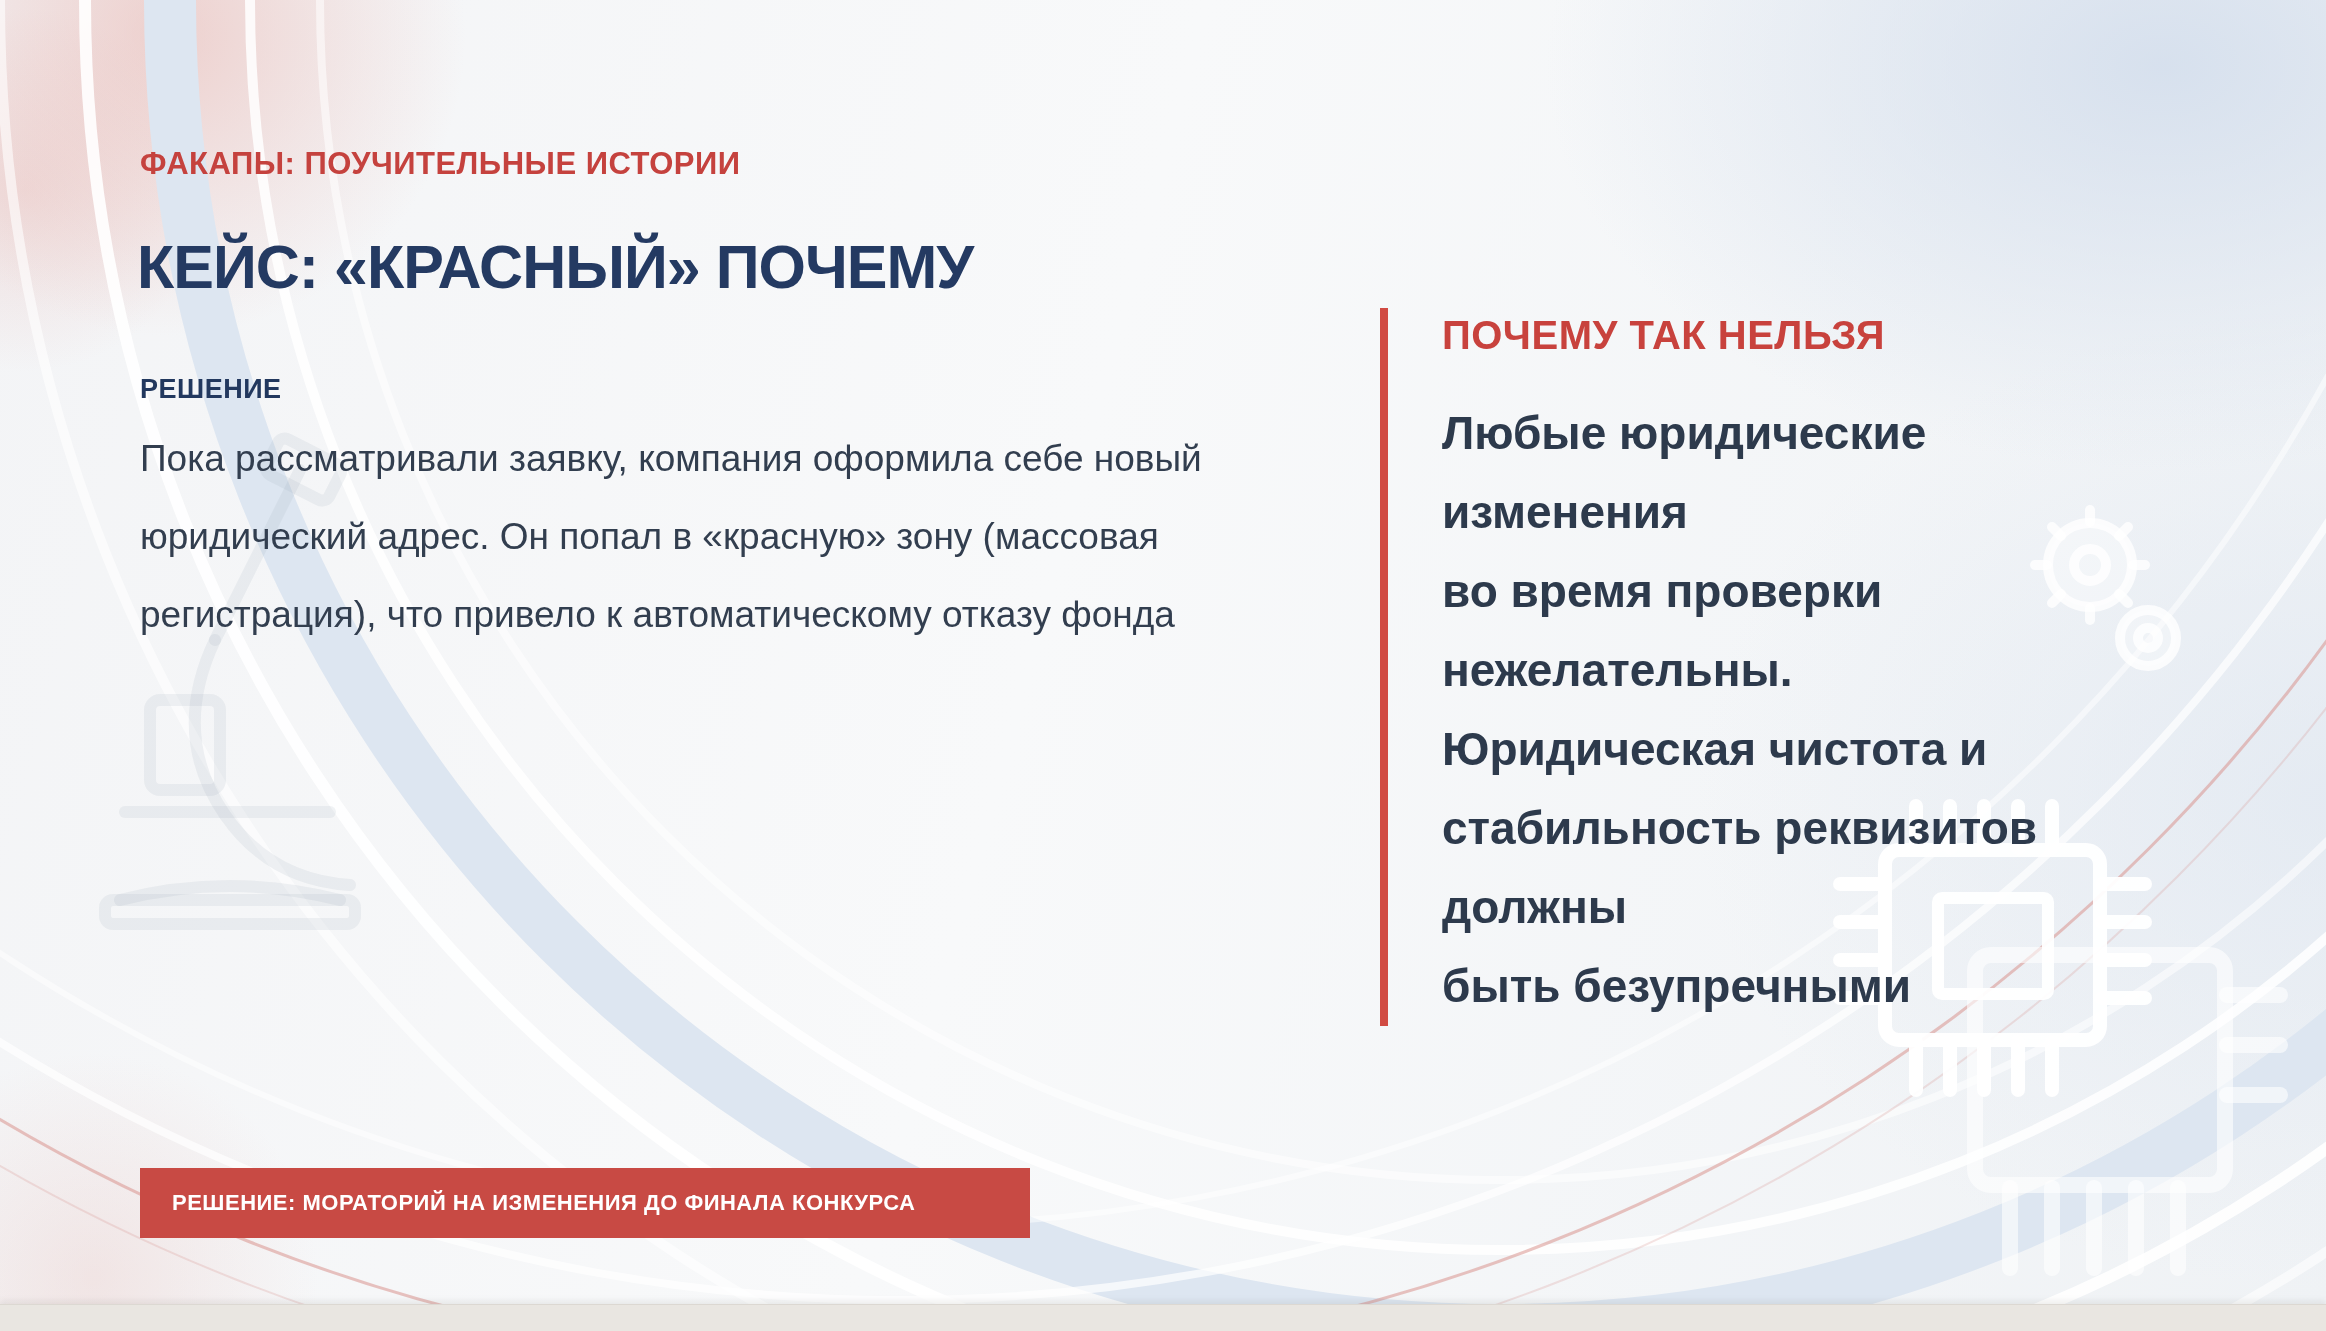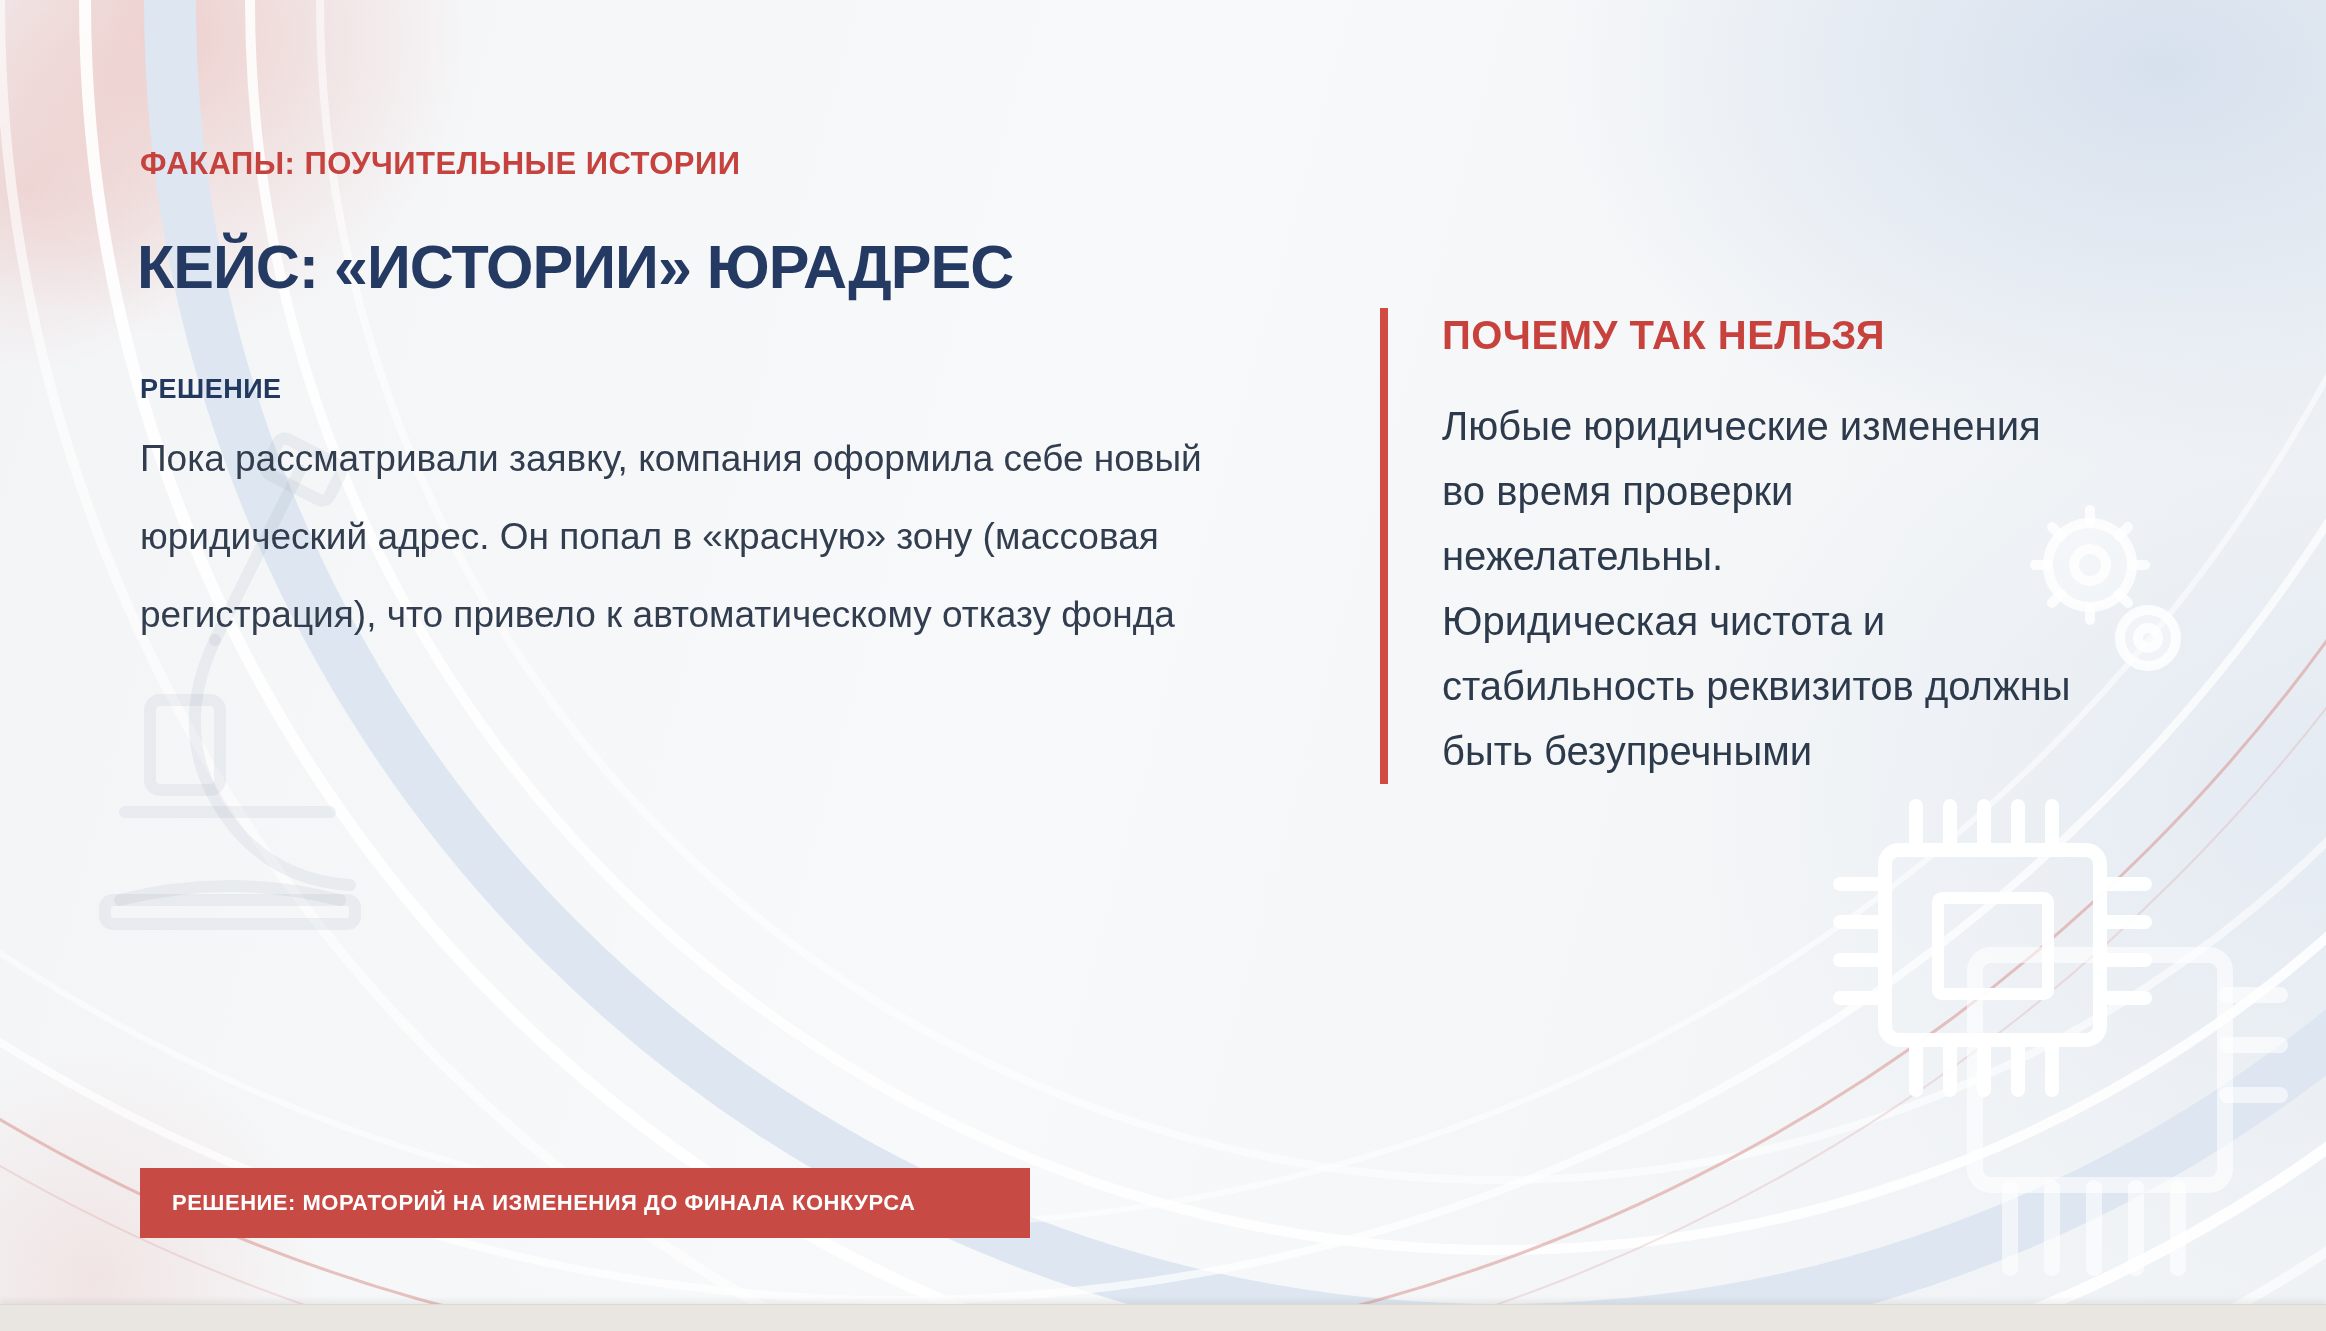--- a/index.html
+++ b/index.html
@@ -47,21 +47,21 @@
     min-height:416px;
   }
   .why-heading{
     font-size:40px;font-weight:bold;letter-spacing:0.5px;
     color:#c8423d;
     margin:4px 0 0 0;
     line-height:46px;
   }
   .why-text{
     margin:36px 0 0 0;
-    font-size:40px;font-weight:normal;line-height:65px;
+    font-size:46px;font-weight:bold;line-height:79px;
     color:#2d3a4c;
     white-space:pre-line;
   }
   .solution-banner{
     position:absolute;left:140px;top:1168px;
     width:890px;height:70px;
     background:#c84a44;
     display:flex;align-items:center;
     padding-left:32px;box-sizing:border-box;
   }
@@ -158,21 +158,21 @@
         <line x1="2128" y1="527" x2="2119" y2="536"></line>
           <line x1="2061" y1="594" x2="2052" y2="603"></line>
       </g>
       <circle cx="2148" cy="638" r="28" fill="rgba(255,255,255,0.3)"></circle>
       <circle cx="2148" cy="638" r="10"></circle>
     </g>
   </svg>
 
   <div class="kicker">ФАКАПЫ: ПОУЧИТЕЛЬНЫЕ ИСТОРИИ</div>
 
-  <h1 class="title" style="margin:0">КЕЙС: «ИСТОРИИ» ЮРАДРЕС</h1>
+  <h1 class="title" style="margin:0">КЕЙС: «КРАСНЫЙ» ПОЧЕМУ</h1>
 
   <div class="situation-label">РЕШЕНИЕ</div>
   <div class="situation-text">Пока рассматривали заявку, компания оформила себе новый
 юридический адрес. Он попал в «красную» зону (массовая
 регистрация), что привело к автоматическому отказу фонда</div>
 
   <div class="why-col">
     <h2 class="why-heading">ПОЧЕМУ ТАК НЕЛЬЗЯ</h2>
     <p class="why-text">Любые юридические изменения
 во время проверки нежелательны.

